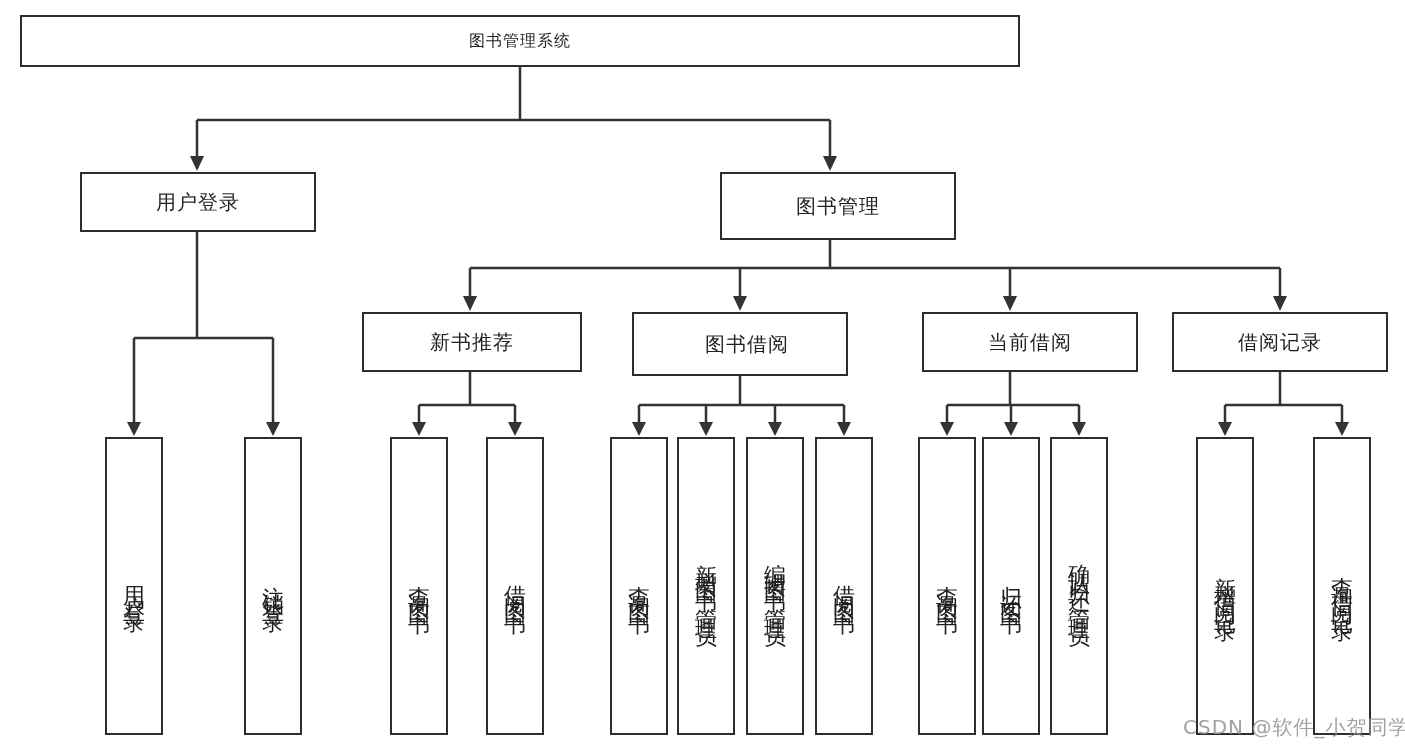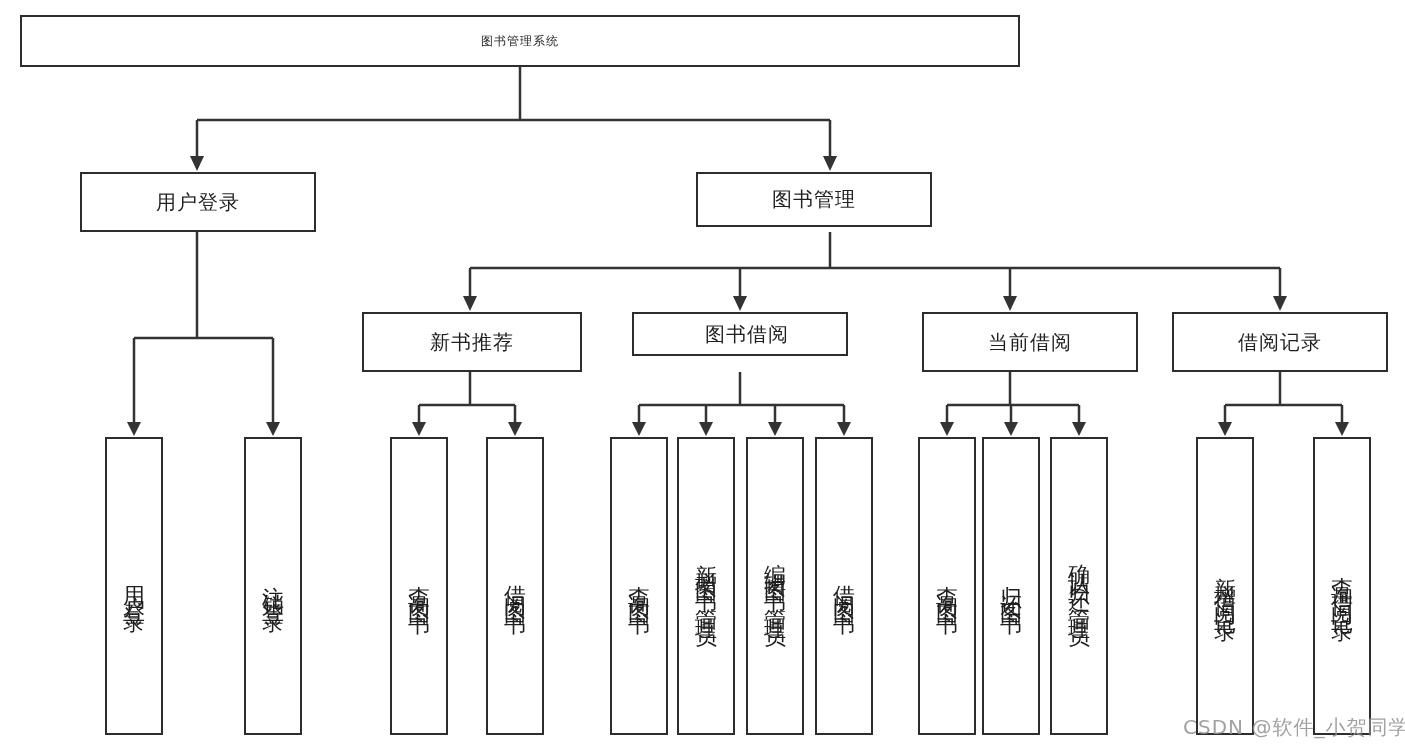--- a/index.html
+++ b/index.html
@@ -10,21 +10,21 @@
     color:#1f1f1f;
   }
   #stage{position:absolute;left:0;top:0;width:1405px;height:747px;}
   svg.connectors{position:absolute;left:0;top:0;z-index:1;}
   .hbox{
     position:absolute;z-index:2;background:#ffffff;
     border:2.5px solid #2d2d2d;box-sizing:border-box;
     display:flex;align-items:center;justify-content:center;
     font-size:20px;letter-spacing:1px;white-space:nowrap;
   }
-  .root-box{border-width:2px;font-size:12px;}
+  .root-box{border-width:2px;font-size:16px;}
   .vbox{
     position:absolute;z-index:2;background:#ffffff;
     border:2.5px solid #2d2d2d;box-sizing:border-box;
     display:flex;align-items:center;justify-content:center;
     writing-mode:vertical-rl;text-orientation:mixed;
     font-size:22px;letter-spacing:9px;line-height:1;
   }
   .watermark{
     position:absolute;z-index:3;
     font-size:20px;color:rgba(148,148,148,0.88);
@@ -90,24 +90,24 @@
       <polygon points="1004,422 1018,422 1011,436"></polygon>
       <polygon points="1072,422 1086,422 1079,436"></polygon>
       <polygon points="1218,422 1232,422 1225,436"></polygon>
       <polygon points="1335,422 1349,422 1342,436"></polygon>
     </g>
   </svg>
 
   <div class="hbox root-box" style="left:20px;top:15px;width:1000px;height:52px;">图书管理系统</div>
 
   <div class="hbox" style="left:80px;top:172px;width:236px;height:60px;">用户登录</div>
-  <div class="hbox" style="left:696px;top:172px;width:236px;height:55px;">图书管理</div>
+  <div class="hbox" style="left:720px;top:172px;width:236px;height:68px;">图书管理</div>
 
   <div class="hbox" style="left:362px;top:312px;width:220px;height:60px;">新书推荐</div>
-  <div class="hbox" style="left:632px;top:312px;width:216px;height:44px;padding-left:14px;">图书借阅</div>
+  <div class="hbox" style="left:632px;top:312px;width:216px;height:64px;padding-left:14px;">图书借阅</div>
   <div class="hbox" style="left:922px;top:312px;width:216px;height:60px;">当前借阅</div>
   <div class="hbox" style="left:1172px;top:312px;width:216px;height:60px;">借阅记录</div>
 
   <div class="vbox" style="left:105px;top:437px;width:58px;height:298px;">用户登录</div>
   <div class="vbox" style="left:244px;top:437px;width:58px;height:298px;">注销登录</div>
 
   <div class="vbox" style="left:390px;top:437px;width:58px;height:298px;">查询图书</div>
   <div class="vbox" style="left:486px;top:437px;width:58px;height:298px;">借阅图书</div>
 
   <div class="vbox" style="left:610px;top:437px;width:58px;height:298px;">查询图书</div>

